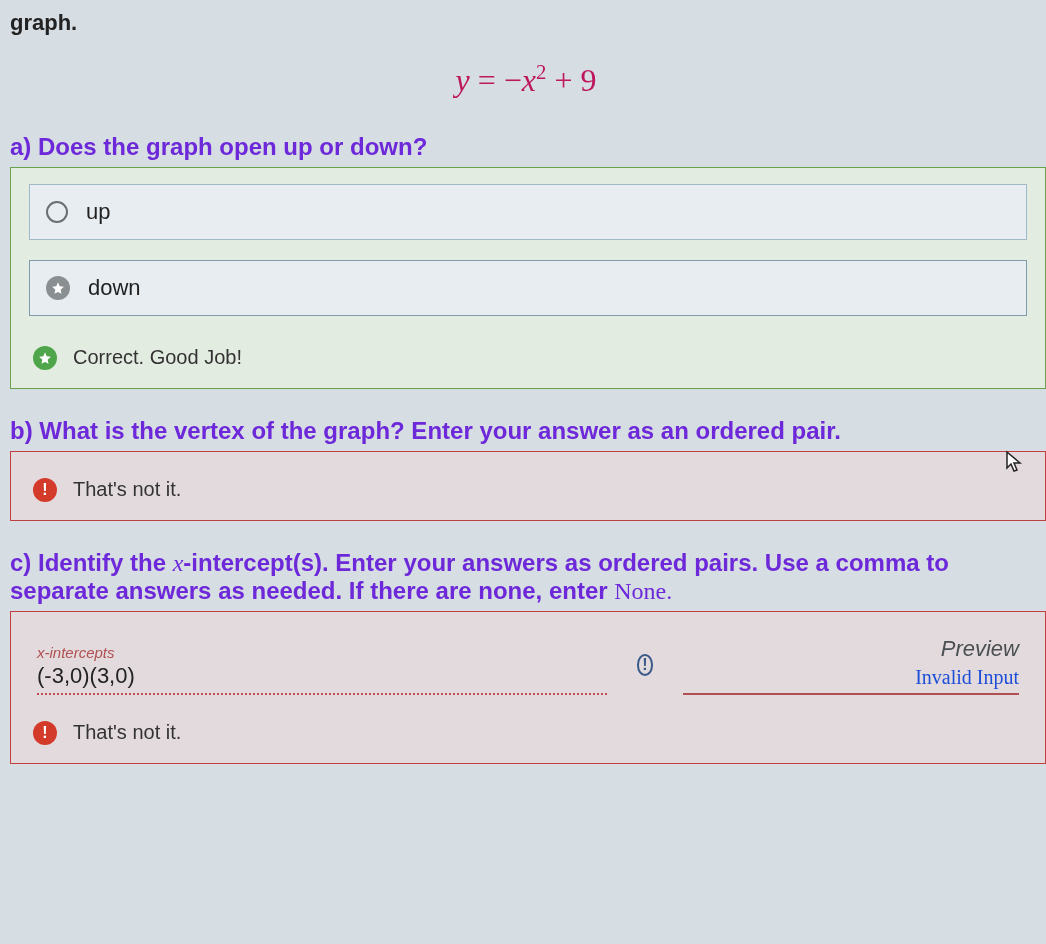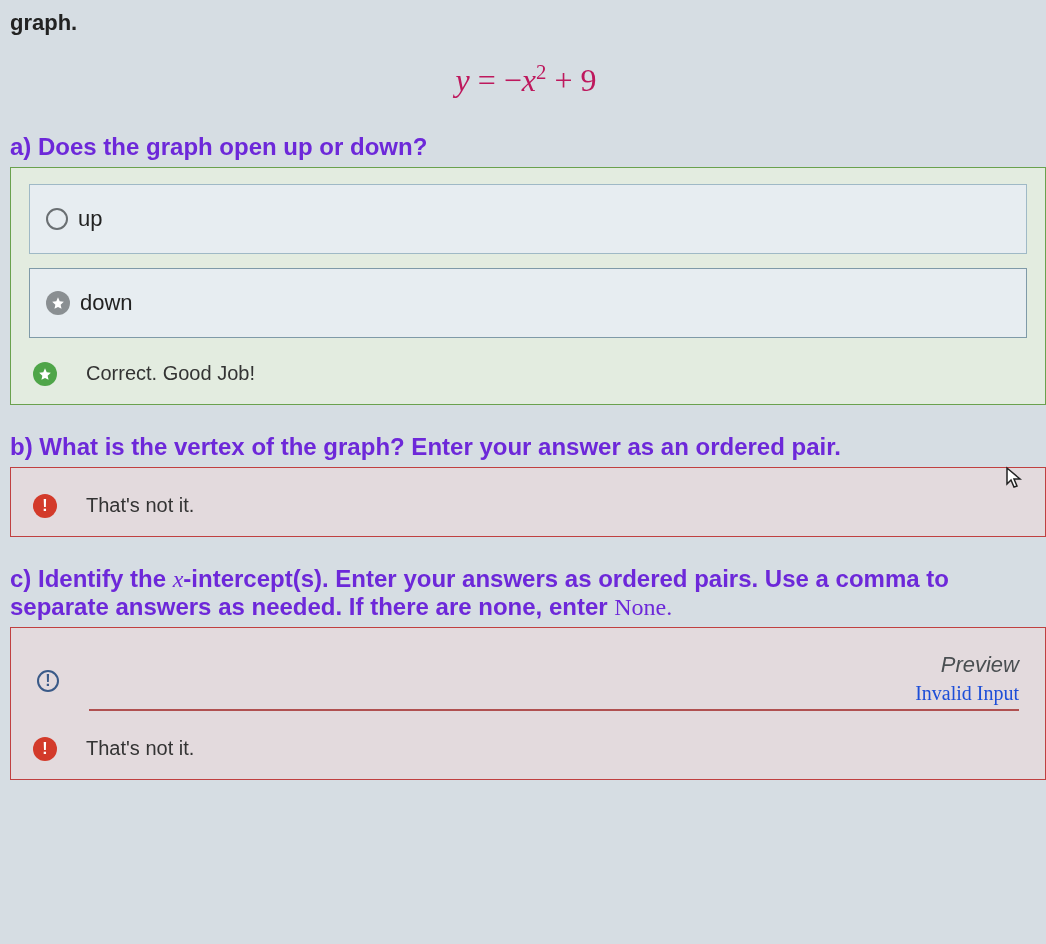--- a/index.html
+++ b/index.html
@@ -33,25 +33,25 @@
     margin: 0 0 24px 4px;
     padding: 16px 18px 14px 18px;
   }
   .block.red {
     border-color: #c04040;
     background: #e3dadd;
   }
   .option-row {
     border: 1px solid #9fb9c6;
     background: #e7edf1;
-    padding: 21px 16px;
-    margin-bottom: 14px;
+    padding: 14px 16px;
+    margin-bottom: 20px;
     display: flex;
     align-items: center;
-    gap: 10px;
+    gap: 18px;
     font-size: 22px;
     font-weight: 500;
   }
   .option-row.selected {
     border-color: #7f9aa8;
   }
   .radio-empty {
     width: 22px; height: 22px;
     border: 2px solid #6a6f72;
     border-radius: 50%;
@@ -66,21 +66,21 @@
     flex-shrink: 0;
   }
   .star-badge.grey { background: #8a8f92; }
   .star-badge.green { background: #4fa549; }
   .star-badge.red { background: #d33a2a; }
   .star-badge svg { width: 14px; height: 14px; fill: #fff; }
   .star-badge .bang { color:#fff; font-weight:700; font-size:16px; line-height:1; }
   .feedback-row {
     display: flex;
     align-items: center;
-    gap: 29px;
+    gap: 16px;
     font-size: 20px;
     padding: 10px 4px 4px 4px;
     color: #333;
   }
   .input-wrap {
     padding: 30px 8px 16px 8px;
     display: flex;
     align-items: flex-end;
     gap: 30px;
   }
@@ -187,20 +187,25 @@
   <svg class="cursor" style="right:20px; bottom:46px;" viewBox="0 0 20 24">
     <path d="M2 2 L2 18 L6 14 L9 21 L12 20 L9 13 L15 13 Z" fill="#fff" stroke="#222" stroke-width="1.5"></path>
   </svg>
 </div>
 
 <div class="prompt">
   <span>c) Identify the </span><span class="serif" style="font-style:italic;font-weight:400;">x</span><span>-intercept(s). Enter your answers as ordered pairs. Use a comma to separate answers as needed. If there are none, enter </span><span class="serif" style="font-weight:400;">None.</span>
 </div>
 <div class="block red" style="margin-bottom:0;">
   <div class="input-wrap" style="padding-top:8px;">
+    <div class="field-col" style="width:58%;">
+      <div class="field-label">x-intercepts</div>
+      <div class="field-value">(-3,0)(3,0)</div>
+      <div class="dotted-line"></div>
+    </div>
     <span class="warn-circle">!</span>
     <div class="field-col right">
       <div class="preview-label">Preview</div>
       <div class="preview-value">Invalid Input</div>
       <div class="solid-line"></div>
     </div>
   </div>
   <div class="feedback-row">
     <span class="star-badge red">
         <span class="bang">!</span>

